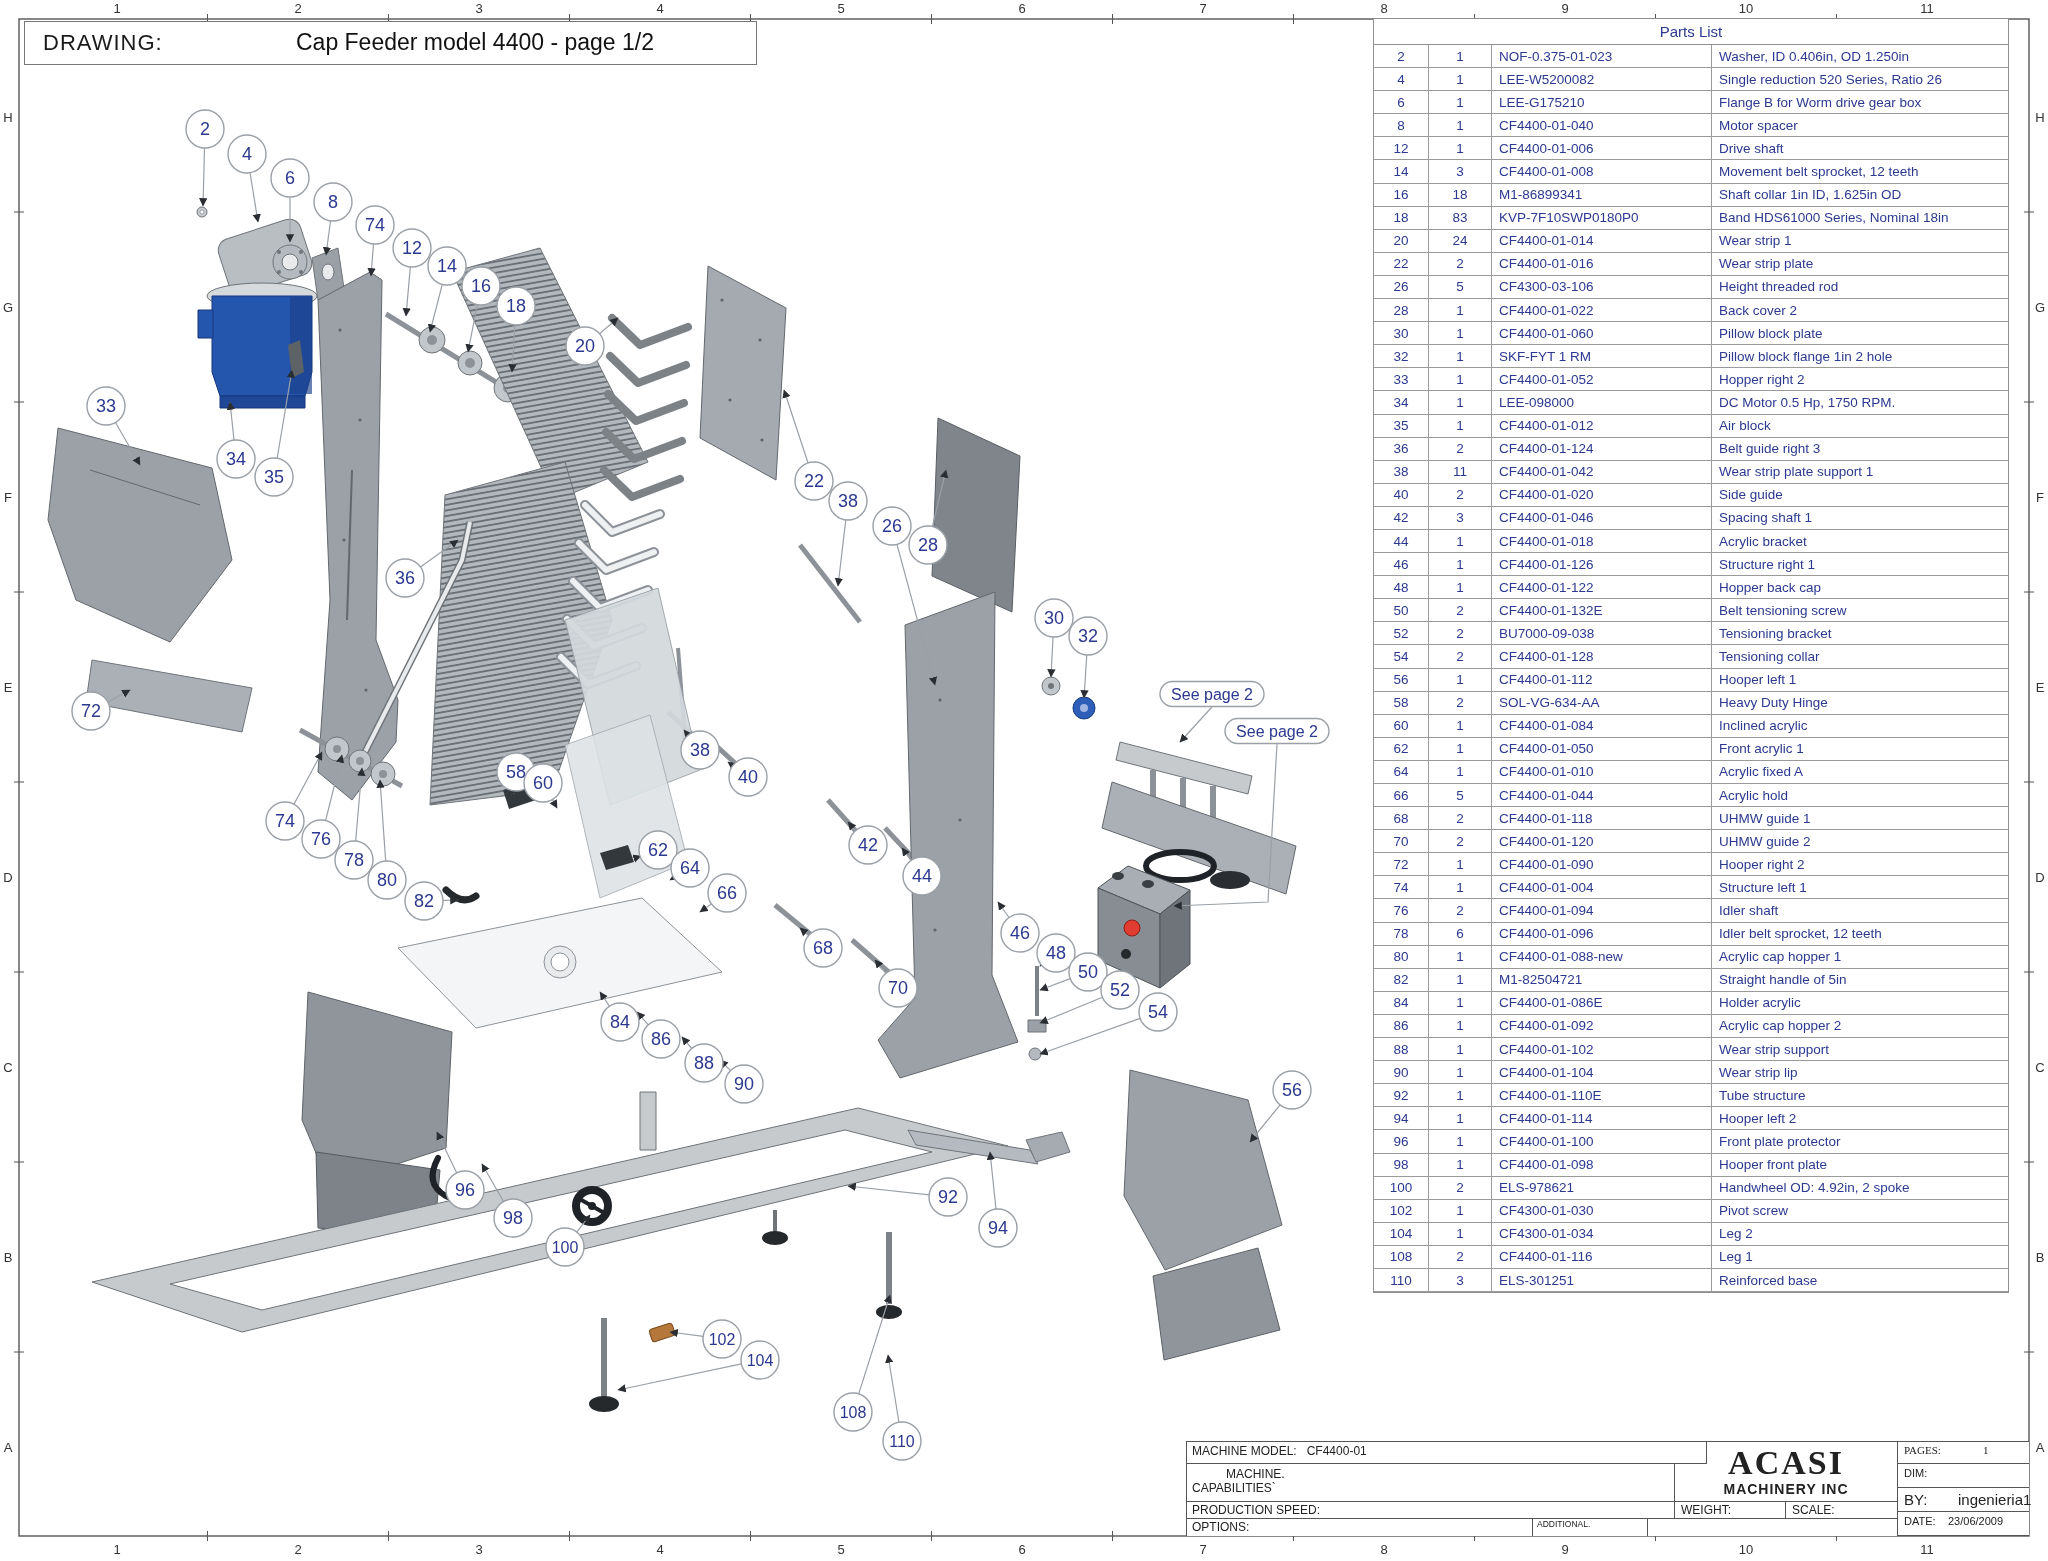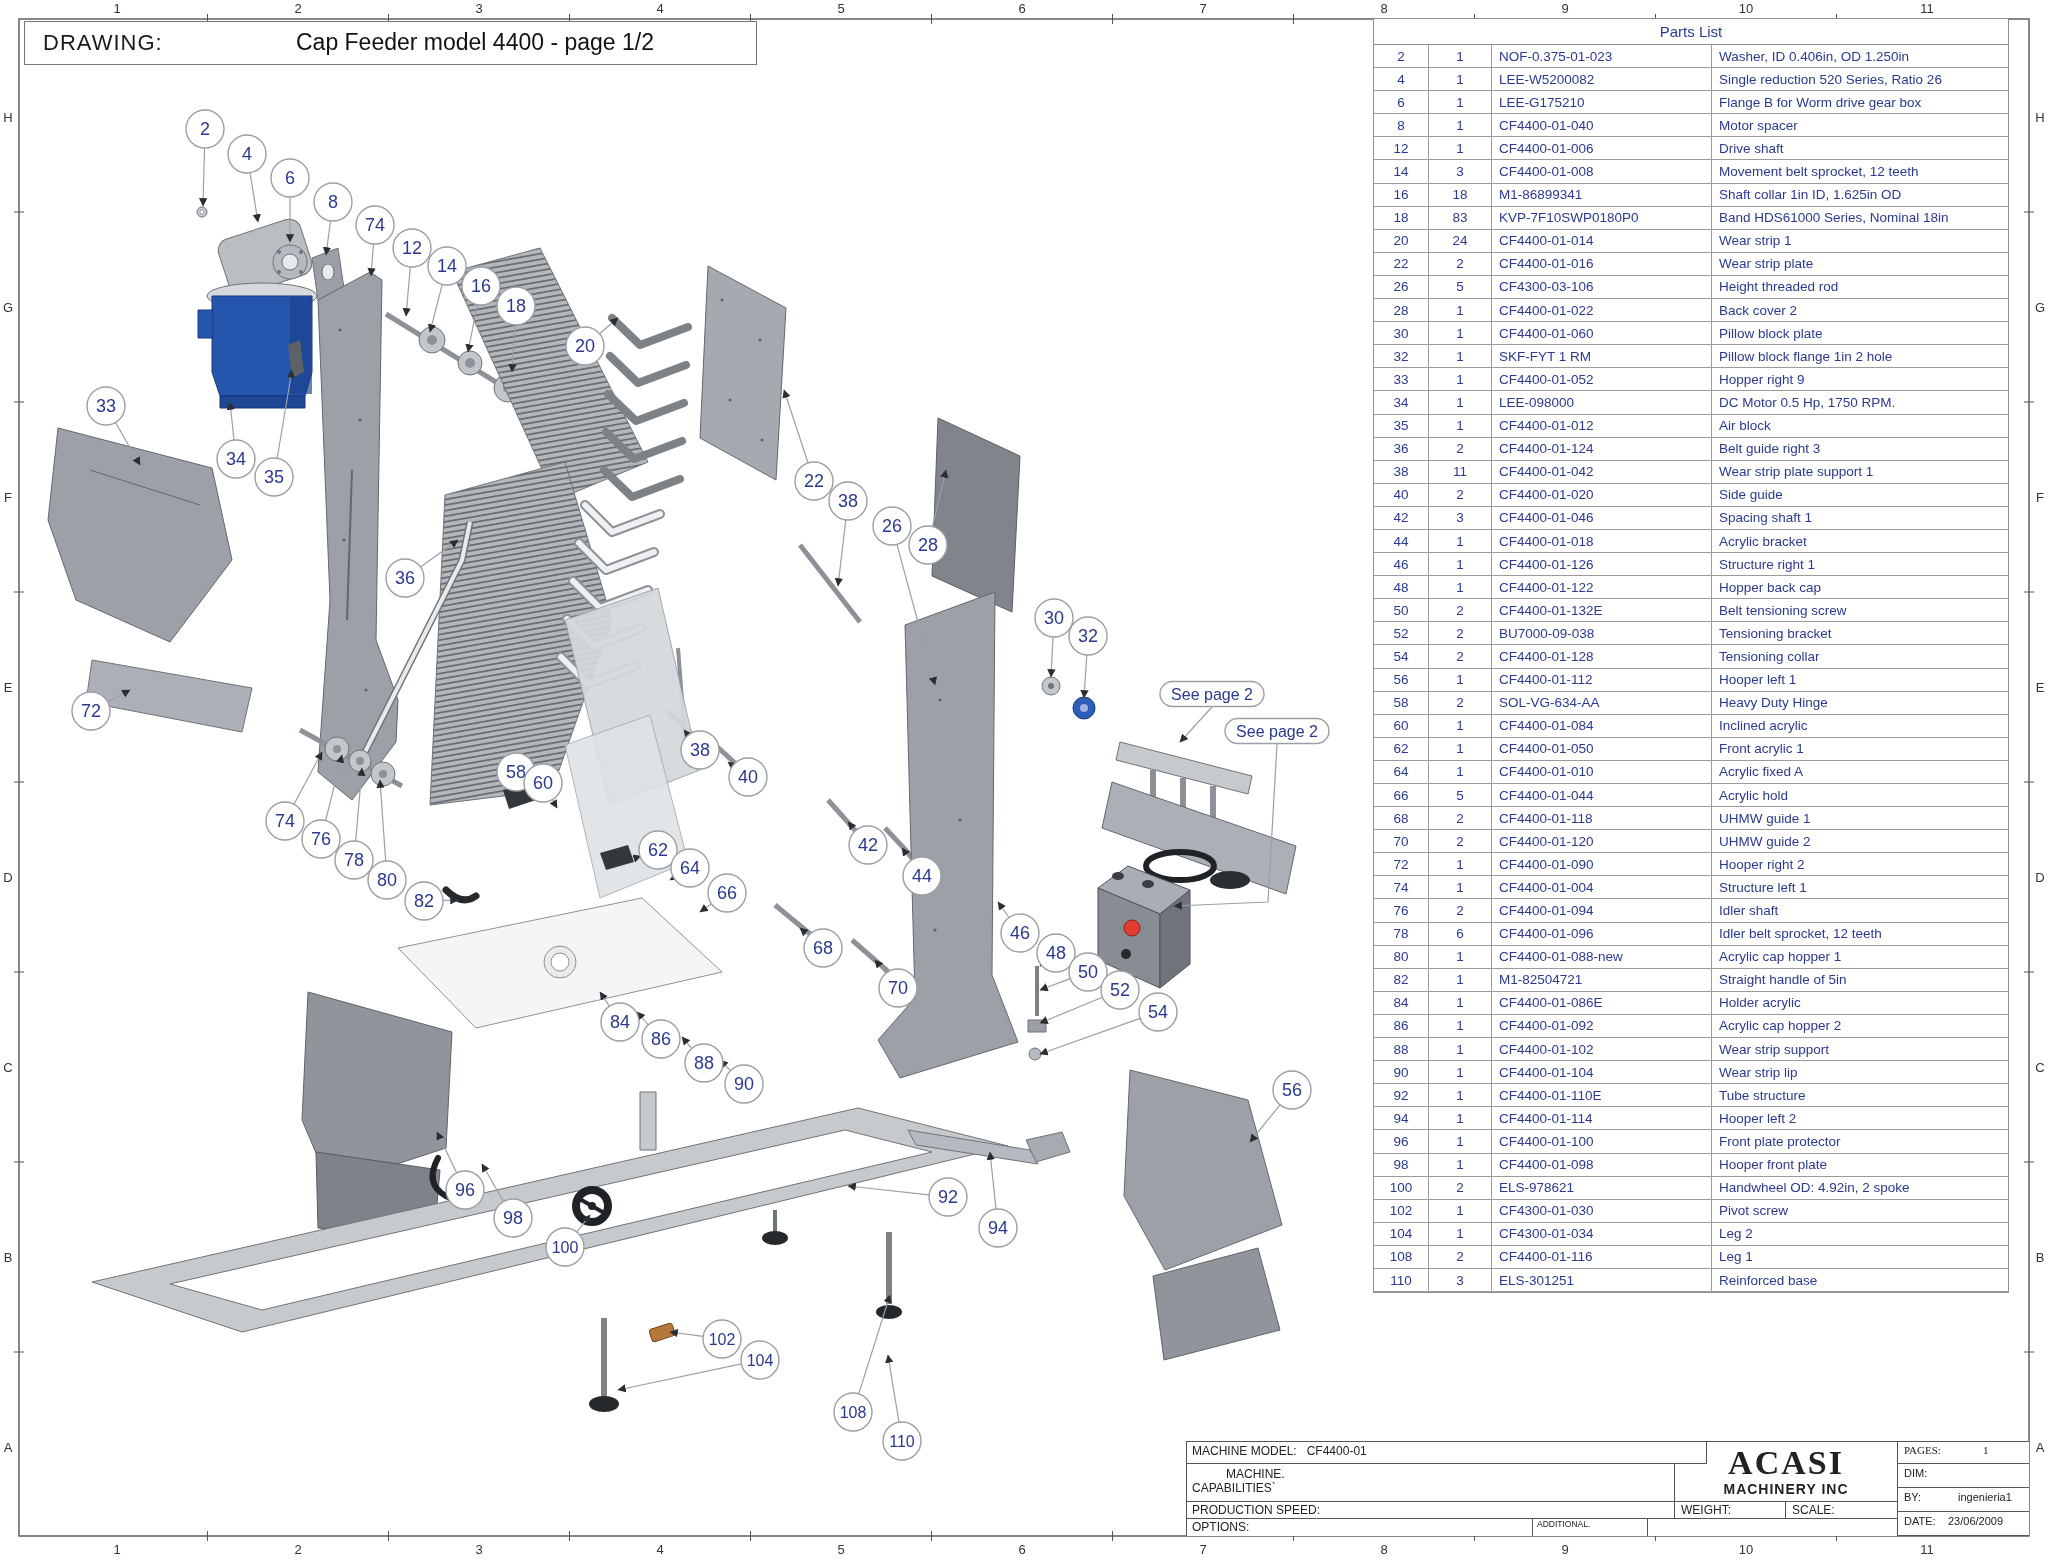--- a/index.html
+++ b/index.html
@@ -697,21 +697,21 @@
         <div class="prow pdata">
           <div class="c">32</div>
           <div class="c">1</div>
           <div class="l">SKF-FYT 1 RM</div>
           <div class="l">Pillow block flange 1in 2 hole</div>
         </div>
         <div class="prow pdata">
           <div class="c">33</div>
           <div class="c">1</div>
           <div class="l">CF4400-01-052</div>
-          <div class="l">Hopper right 9</div>
+          <div class="l">Hopper right 2</div>
         </div>
         <div class="prow pdata">
           <div class="c">34</div>
           <div class="c">1</div>
           <div class="l">LEE-098000</div>
           <div class="l">DC Motor 0.5 Hp, 1750 RPM.</div>
         </div>
         <div class="prow pdata">
           <div class="c">35</div>
           <div class="c">1</div>
@@ -974,21 +974,21 @@
     <div class="cell" style="left:600px;top:61px;width:112px;height:17px;">
       <span class="lab" style="top:1px;">SCALE:</span>
     </div>
     <div class="cell" style="left:712px;top:0;width:131px;height:23px;border-right:none;font-size:11px;font-family:Liberation Serif, serif;">
       <span class="lab">PAGES:</span>
       <span style="position:absolute;left:85px;top:3px;">1</span>
     </div>
     <div class="cell" style="left:712px;top:23px;width:131px;height:24px;border-right:none;font-size:11px;">
       <span class="lab">DIM:</span>
     </div>
-    <div class="cell" style="left:712px;top:47px;width:131px;height:24px;border-right:none;font-size:11px;">
+    <div class="cell" style="left:712px;top:47px;width:131px;height:24px;border-right:none;font-size:15px;">
       <span class="lab">BY:</span>
       <span style="position:absolute;left:60px;top:3px;">ingenieria1</span>
     </div>
     <div class="cell" style="left:712px;top:71px;width:131px;height:24px;border-right:none;font-size:11px;">
       <span class="lab">DATE:</span>
       <span style="position:absolute;left:50px;top:3px;">23/06/2009</span>
     </div>
   </div>
 
   <div id="rulers">

